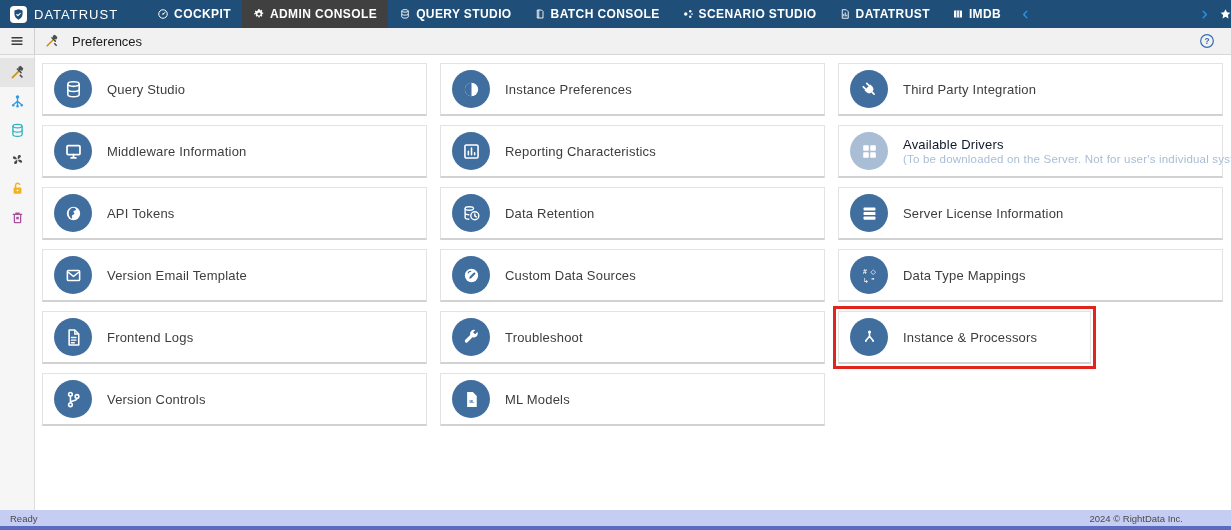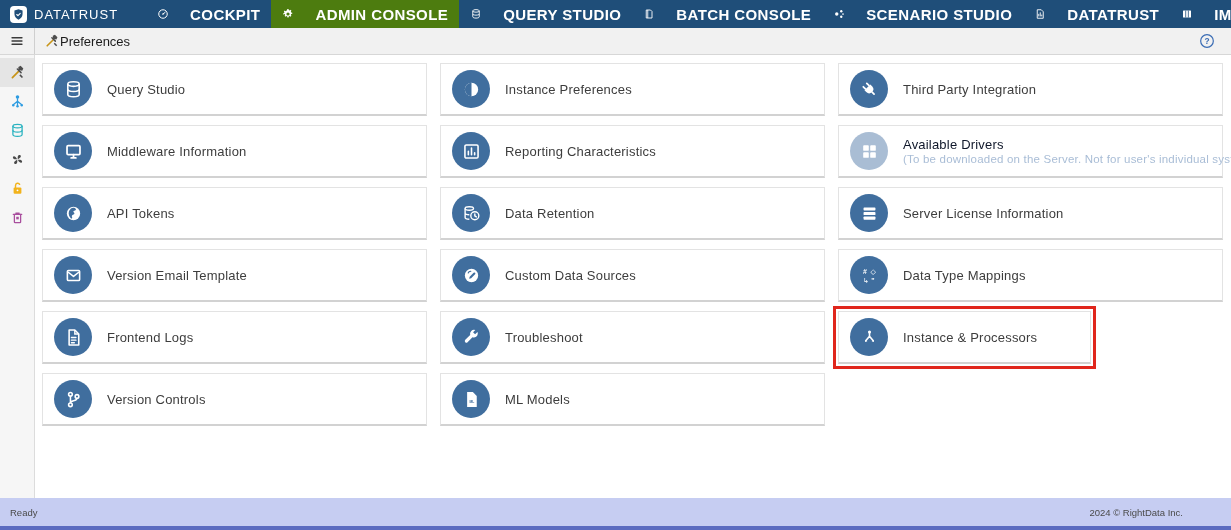--- a/index.html
+++ b/index.html
@@ -5,36 +5,36 @@
   * { box-sizing: border-box; margin: 0; padding: 0; }
   html,body { width:1231px; height:530px; overflow:hidden; }
   body { font-family:"Liberation Sans", sans-serif; background:#fff; display:flex; flex-direction:column; }
 
   
   .topbar { height:28px; background:#1f4e79; display:flex; align-items:stretch; color:#fff; flex-shrink:0; }
   .logo { display:flex; align-items:center; gap:7px; padding:0 14px 0 10px; }
   .logo-badge { width:17px; height:17px; background:#fff; border-radius:4px; display:flex; align-items:center; justify-content:center; }
   .logo-text { font-size:13px; font-weight:normal; letter-spacing:1px; }
   .nav { display:flex; align-items:stretch; margin-left:14px; }
-  .nav-item { display:flex; align-items:center; gap:21px; padding:0 11px; font-size:15px; font-weight:bold; letter-spacing:.4px; white-space:nowrap; cursor:pointer; }
-  .nav-item.active { background:#4d7c0f;text-align:center; }
+  .nav-item { display:flex; align-items:center; gap:5px; padding:0 11px; font-size:12px; font-weight:bold; letter-spacing:.4px; white-space:nowrap; cursor:pointer; }
+  .nav-item.active { background:#404040;text-align:center; }
   .nav-item svg { width:12px; height:12px; }
   .chev { display:flex; align-items:center; color:#2e9bf0; padding:0 8px; cursor:pointer; }
   .chev svg { width:11px; height:13px; }
   .chev-right { margin-left:152px; }
   .top-actions { margin-left:auto; display:flex; align-items:center; gap:17px; padding-right:8px; }
   .top-actions .act { width:15px; height:15px; display:flex; align-items:center; justify-content:center; cursor:pointer; }
   .avatar { width:27px; height:24px; margin-left:4px; cursor:pointer; }
 
   
   .toolbar { height:27px; background:#f1f1f1; border-bottom:1px solid #d7d7d7; display:flex; align-items:center; flex-shrink:0; }
   .burger { width:35px; height:100%; display:flex; align-items:center; justify-content:center; border-right:1px solid #cfcfcf; color:#3a3a3a; cursor:pointer; }
   .burger svg { width:16px; height:14px; }
   .tb-icon { width:16px; height:16px; margin-left:9px; }
-  .tb-title { font-size:13px; color:#1c1c1c; margin-left:0; flex:1; }
+  .tb-title { font-size:13px; color:#1c1c1c; margin-left:12px; flex:1; }
   .help { width:16px; height:16px; color:#3a6cb4; margin-right:16px; cursor:pointer; }
 
   
   .app-body { flex:1; display:flex; min-height:0; }
   .sidebar { width:35px; background:#f6f6f6; border-right:1px solid #dcdcdc; display:flex; flex-direction:column; align-items:stretch; padding-top:3px; flex-shrink:0; }
   .side-item { height:29px; display:flex; align-items:center; justify-content:center; cursor:pointer; }
   .side-item.active { background:#e5e5e5; }
   .side-item svg { width:17px; height:17px; }
 
   .main { flex:1; background:#fff; overflow:hidden; }
@@ -43,21 +43,21 @@
   .card-icon { width:38px; height:38px; border-radius:50%; background:#406e9e; color:#fff; display:flex; align-items:center; justify-content:center; flex-shrink:0; }
   .card-icon svg { width:21px; height:21px; }
   .card-text { display:flex; flex-direction:column; gap:1px; min-width:0; }
   .card-label { font-size:13px; color:#3d3d3d; letter-spacing:.2px; }
   .card-sub { font-size:11.5px; color:#a9bdd6; letter-spacing:.2px; white-space:nowrap; }
   .card.disabled .card-icon { background:#a9bdd4; }
   .card.disabled .card-label { color:#0f172a; }
   .card.highlighted { width:253px; box-shadow:0 0 0 2px #ffffff, 0 0 0 5px #e0261c; }
 
   
-  .statusbar { height:28px; background:#c6cdf2; display:flex; align-items:center; justify-content:space-between; padding:0 48px 0 10px; font-size:9.5px; color:#4a4a4a; flex-shrink:0; }
+  .statusbar { height:16px; background:#c6cdf2; display:flex; align-items:center; justify-content:space-between; padding:0 48px 0 10px; font-size:9.5px; color:#4a4a4a; flex-shrink:0; }
   .bottom-strip { height:4px; background:#5b6bc0; flex-shrink:0; }
 
   .hidden-defs { position:absolute; width:0; height:0; overflow:hidden; }
 </style>
 </head>
 <body>
 
 <svg class="hidden-defs" xmlns="http://www.w3.org/2000/svg">
   <defs>
     <symbol id="sym-shield" viewBox="0 0 24 24">

